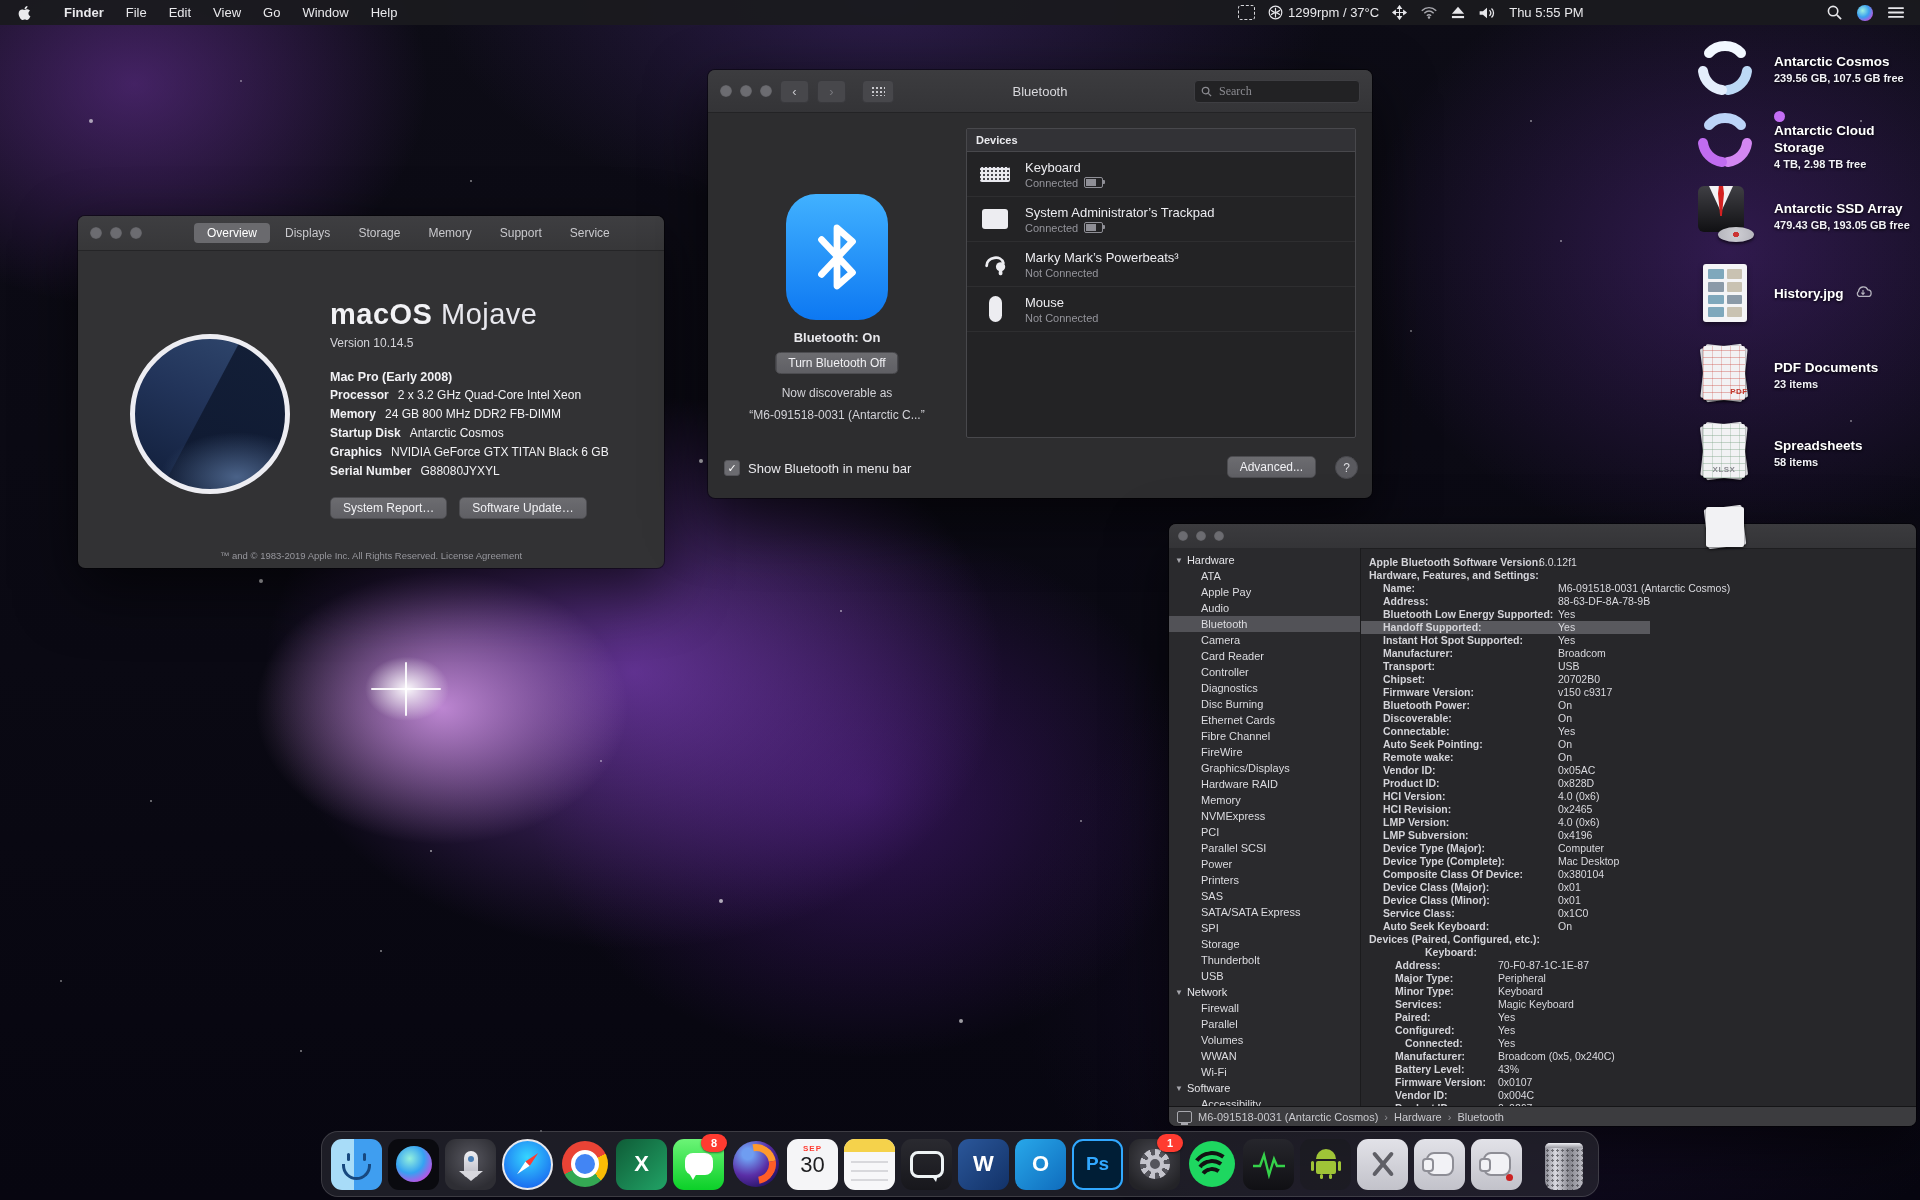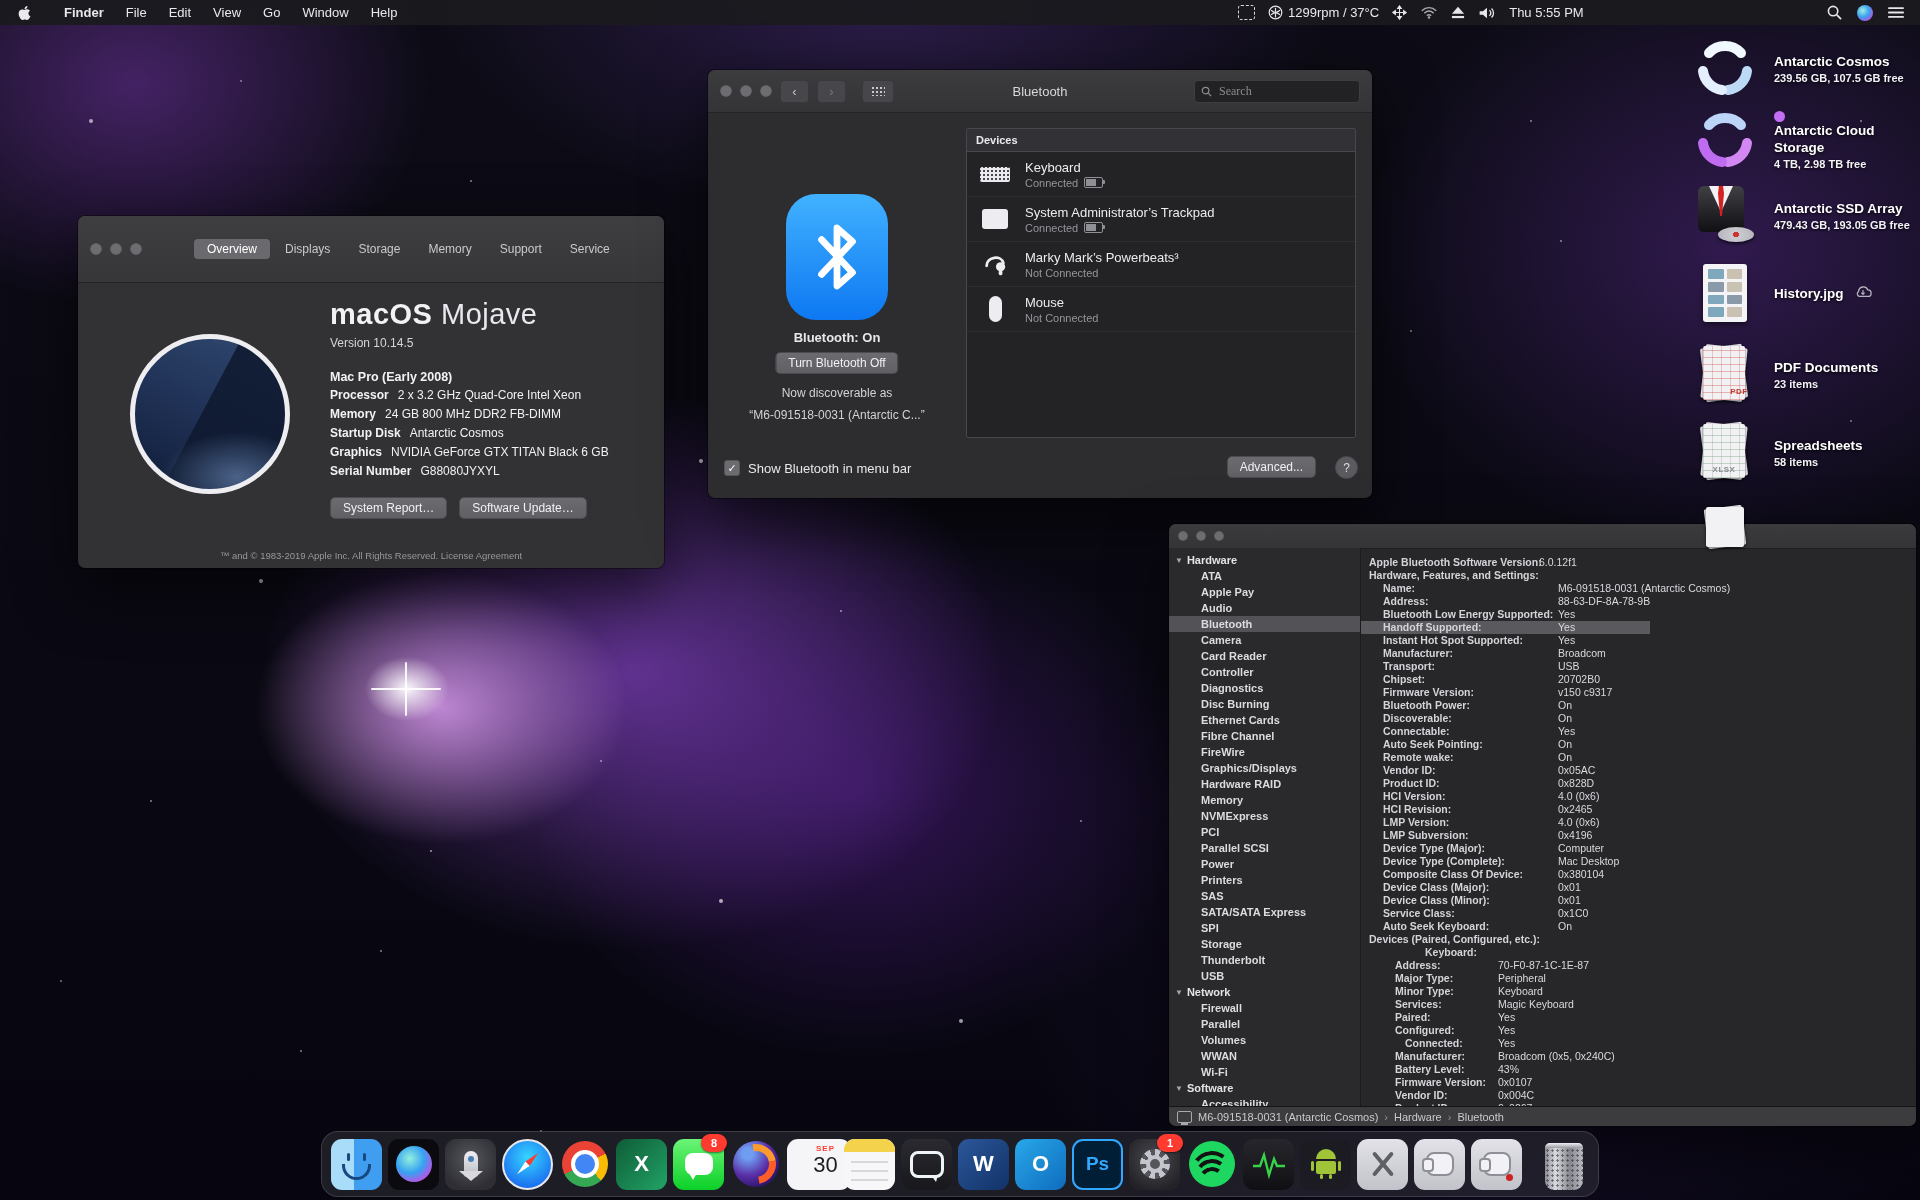--- a/index.html
+++ b/index.html
@@ -56,21 +56,21 @@
   
   .window{position:absolute;border-radius:7px;box-shadow:0 22px 60px rgba(0,0,0,.6),0 0 0 1px rgba(0,0,0,.4);}
   .tlights{display:flex;gap:8px;}
   .tl{width:12px;height:12px;border-radius:50%;background:#6c6c71;box-shadow:inset 0 0 1px rgba(0,0,0,.5);}
   .btn{display:inline-block;background:linear-gradient(180deg,#6c6c70,#5f5f64);border:1px solid #4c4c50;
     border-radius:5px;color:#f1f1f4;font-size:12px;padding:3px 12px;}
 
   
   #about{left:78px;top:216px;width:586px;height:352px;background:#323234;}
   #about .titlebar{height:34px;background:linear-gradient(180deg,#3e3e41,#373739);border-bottom:1px solid #252527;
-    border-radius:7px 7px 0 0;display:flex;align-items:center;padding:16px 12px;}
+    border-radius:7px 7px 0 0;display:flex;align-items:center;padding:0 12px;}
   #about-tabs{display:flex;gap:2px;margin-left:52px;}
   .tab{padding:3px 13px;font-size:12px;color:#c9c9cd;border-radius:4px;}
   .tab.active{background:#6a6a6e;color:#fff;}
   #mojave-circle{position:absolute;left:52px;top:118px;width:150px;height:150px;border-radius:50%;
     border:5px solid #ededf2;overflow:hidden;
     background:
       radial-gradient(110px 64px at 68% 92%, #4a6288 0%, rgba(74,98,136,0) 70%),
       linear-gradient(118deg, rgba(0,0,0,0) 46%, rgba(14,24,46,.85) 46.5%),
       linear-gradient(205deg,#31496f 0%,#22345a 45%,#101d38 100%);}
   #about-text{position:absolute;left:252px;top:82px;color:#f2f2f5;}
@@ -131,21 +131,21 @@
   #bt-help{position:absolute;right:14px;top:14px;width:21px;height:21px;border-radius:50%;background:#5a5a5f;
     border:1px solid #4a4a4f;color:#dcdce0;font-size:12px;display:flex;align-items:center;justify-content:center;}
 
   
   #si{left:1169px;top:524px;width:747px;height:602px;background:#27272a;}
   #si .titlebar{height:24px;background:linear-gradient(180deg,#3b3b3e,#343437);border-bottom:1px solid #1e1e20;
     border-radius:7px 7px 0 0;display:flex;align-items:center;padding:0 9px;position:relative;}
   #si .tl{width:10px;height:10px;}
   #si-title{position:absolute;left:0;right:0;text-align:center;font-size:12px;color:#cfcfd4;}
   #si-tree{position:absolute;left:0;top:24px;width:191px;bottom:19px;background:#2a2a2d;border-right:1px solid #1b1b1d;
-    overflow:hidden;padding-top:4px;font-weight:bold;}
+    overflow:hidden;padding-top:4px;}
   .trow{height:16px;line-height:16px;font-size:11px;color:#dcdce0;padding-left:32px;white-space:nowrap;}
   .trow.sec{padding-left:6px;color:#e4e4e8;}
   .trow.sel{background:#525257;}
   .tri{display:inline-block;font-size:8px;color:#a5a5ab;margin-right:4px;transform:translateY(-1px);}
   #si-info{position:absolute;left:192px;top:24px;right:0;bottom:19px;overflow:hidden;padding-top:8px;}
   .iline{position:relative;height:13px;font-size:10.5px;color:#d9d9de;white-space:nowrap;}
   .iline .il-label{position:absolute;font-weight:700;color:#d4d4d9;}
   .iline .il-value{position:absolute;}
   .iline.hl{background:linear-gradient(90deg,#59595e 0 52%,transparent 52%);}
   #si-path{position:absolute;left:0;right:0;bottom:0;height:19px;background:#3c3c3f;border-top:1px solid #151517;
@@ -222,21 +222,21 @@
   .t-chrome .core{width:20px;height:20px;border-radius:50%;background:#4285f4;border:4px solid #fff;}
   .t-excel{background:linear-gradient(135deg,#0f5c37,#21a366);}
   .t-msg{background:linear-gradient(180deg,#6cf477,#0bd028);display:flex;align-items:center;justify-content:center;}
   .bubble{width:28px;height:22px;background:#fff;border-radius:8px;position:relative;}
   .bubble:after{content:"";position:absolute;left:4px;bottom:-5px;border-left:4px solid transparent;border-right:4px solid transparent;border-top:7px solid #fff;}
   .t-firefox{display:flex;align-items:center;justify-content:center;background:transparent;}
   .t-firefox .globe{width:46px;height:46px;border-radius:50%;position:relative;
     background:radial-gradient(circle at 32% 28%,#6f9df1 0 12%,#5a2ea6 48%,#241263 82%);}
   .t-firefox .fox{position:absolute;left:3px;top:3px;width:40px;height:40px;border-radius:50%;border:7px solid transparent;
     border-top-color:#ff9a2e;border-right-color:#ff5d27;transform:rotate(35deg);box-sizing:border-box;}
-  .t-cal{background:#f5f5f7;display:flex;flex-direction:column;align-items:center;padding-left:13px;}
+  .t-cal{background:#f5f5f7;display:flex;flex-direction:column;align-items:center;}
   .cal-mon{font-size:8px;font-weight:700;color:#ff3b30;margin-top:5px;letter-spacing:1px;}
   .cal-day{font-size:22px;font-weight:300;color:#1d1d1f;line-height:24px;}
   .t-notes{background:#f7f7f9;}
   .t-notes .strip{position:absolute;left:0;top:0;right:0;height:13px;background:#f5d24b;}
   .t-notes .ln{position:absolute;left:7px;right:7px;height:2px;background:#d8d8dc;}
   .t-chat{background:linear-gradient(180deg,#2a2a30,#17171c);display:flex;align-items:center;justify-content:center;}
   .bubble-o{width:28px;height:21px;border:3px solid #eef3f5;border-radius:8px;position:relative;}
   .bubble-o:after{content:"";position:absolute;right:3px;bottom:-7px;border-left:5px solid transparent;border-right:2px solid transparent;border-top:7px solid #eef3f5;}
   .t-word{background:linear-gradient(135deg,#2b579a,#123268);}
   .t-outlook{background:linear-gradient(135deg,#28a8ea,#0f6cbd);}

